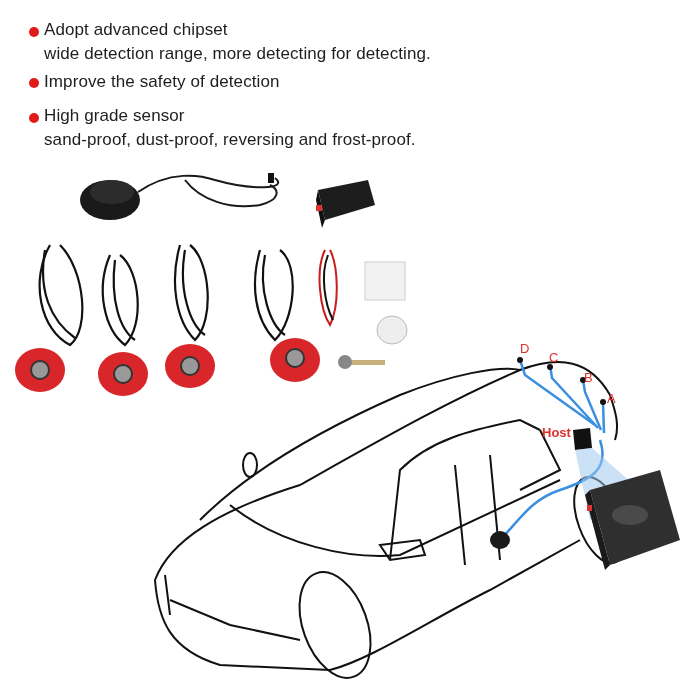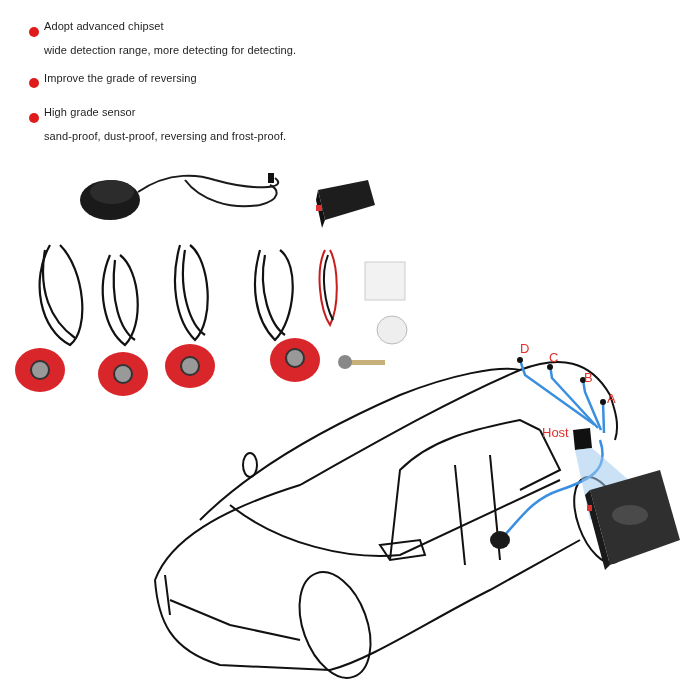--- a/index.html
+++ b/index.html
@@ -1,36 +1,36 @@
 <!DOCTYPE html>
 <html><head>
 <meta charset="utf-8">
 <style>
   html,body{margin:0;padding:0;background:#fff;}
   body{width:700px;height:700px;position:relative;overflow:hidden;font-family:"Liberation Sans",sans-serif;color:#222;}
   .features{position:absolute;left:0;top:0;width:700px;}
   .feat{position:absolute;left:0;}
   .dot{position:absolute;left:29px;width:10px;height:10px;border-radius:50%;background:#e01b1b;}
-  .line{position:absolute;left:44px;font-size:11px;white-space:nowrap;color:#1e1e1e;letter-spacing:0.1px;}
+  .line{position:absolute;left:44px;font-size:17px;white-space:nowrap;color:#1e1e1e;letter-spacing:0.1px;}
   .scene{position:absolute;left:0;top:0;width:700px;height:700px;}
   .label{position:absolute;font-size:13px;color:#e0302a;font-family:"Liberation Sans",sans-serif;}
-  .label.host{font-size:13px;font-weight:normal;}
+  .label.host{font-size:13px;font-weight:bold;}
 </style>
 </head>
 <body>
 
 <div class="features">
   <div class="feat" style="top:0">
     <span class="dot" style="top:27px"></span>
     <span class="line" style="top:20px">Adopt advanced chipset</span>
     <span class="line" style="top:44px">wide detection range, more detecting for detecting.</span>
   </div>
   <div class="feat" style="top:0">
     <span class="dot" style="top:78px"></span>
-    <span class="line" style="top:72px">Improve the grade of reversing</span>
+    <span class="line" style="top:72px">Improve the safety of detection</span>
   </div>
   <div class="feat" style="top:0">
     <span class="dot" style="top:113px"></span>
     <span class="line" style="top:106px">High grade sensor</span>
     <span class="line" style="top:130px">sand-proof, dust-proof, reversing and frost-proof.</span>
   </div>
 </div>
 
 <svg class="scene" viewBox="0 0 700 700">
 

